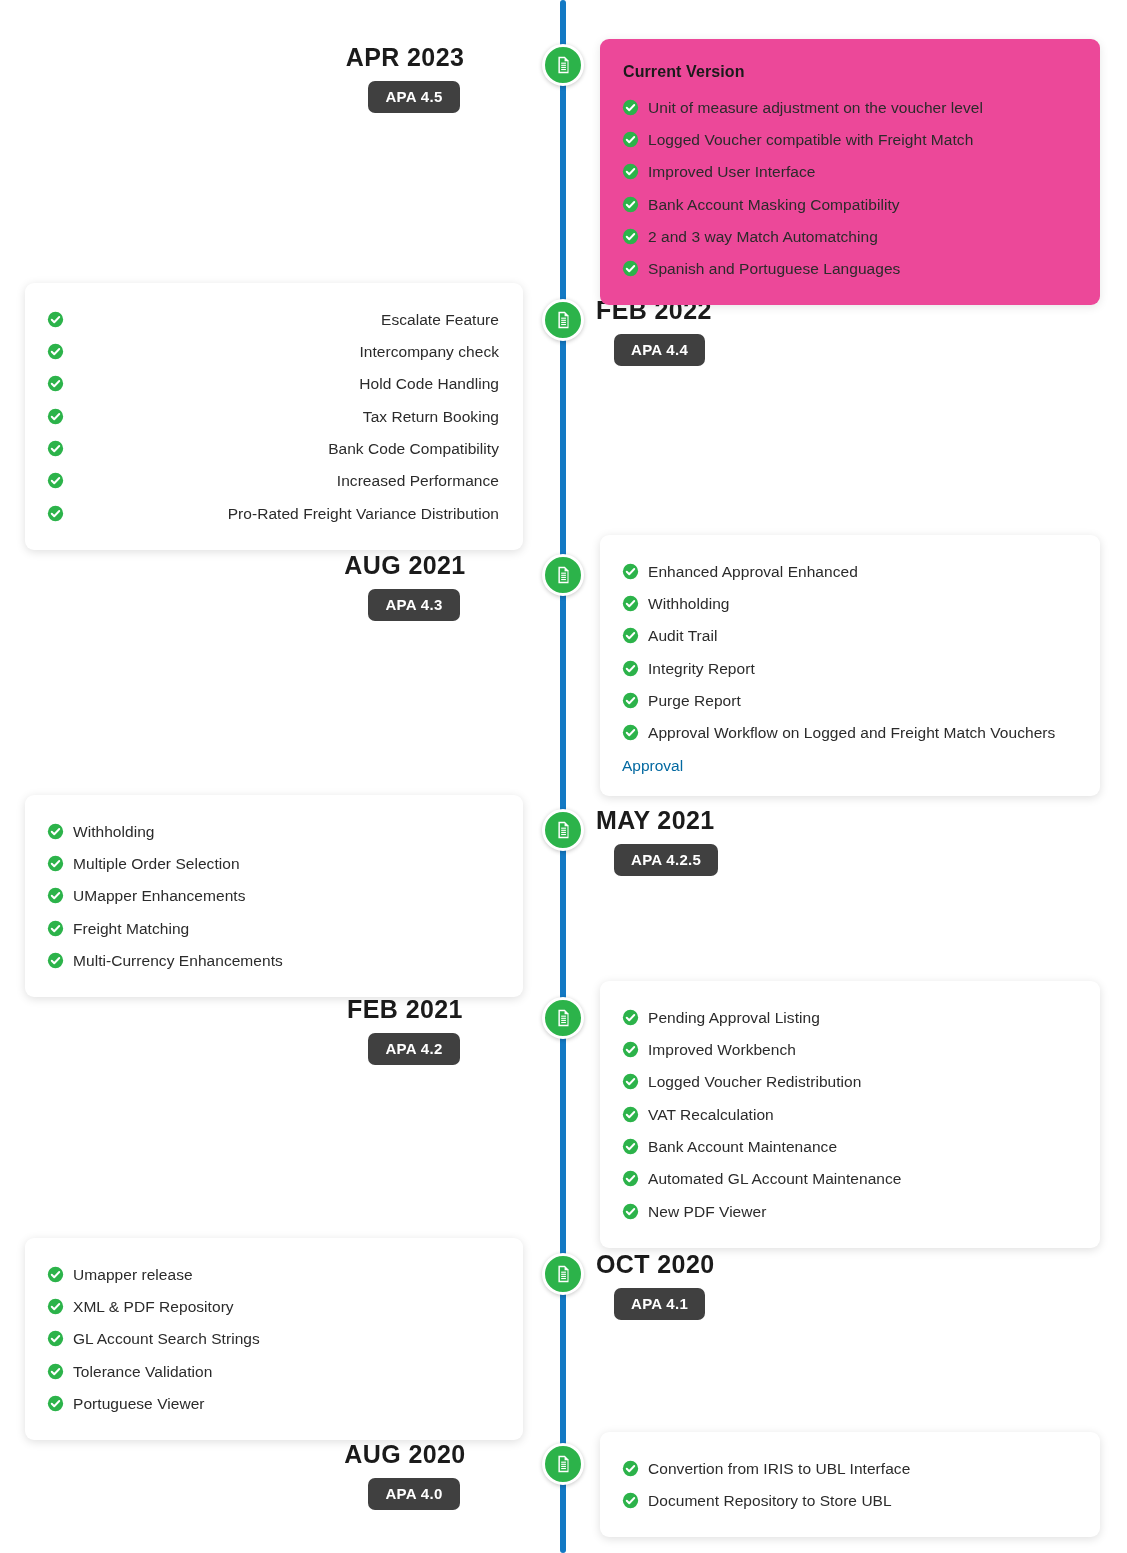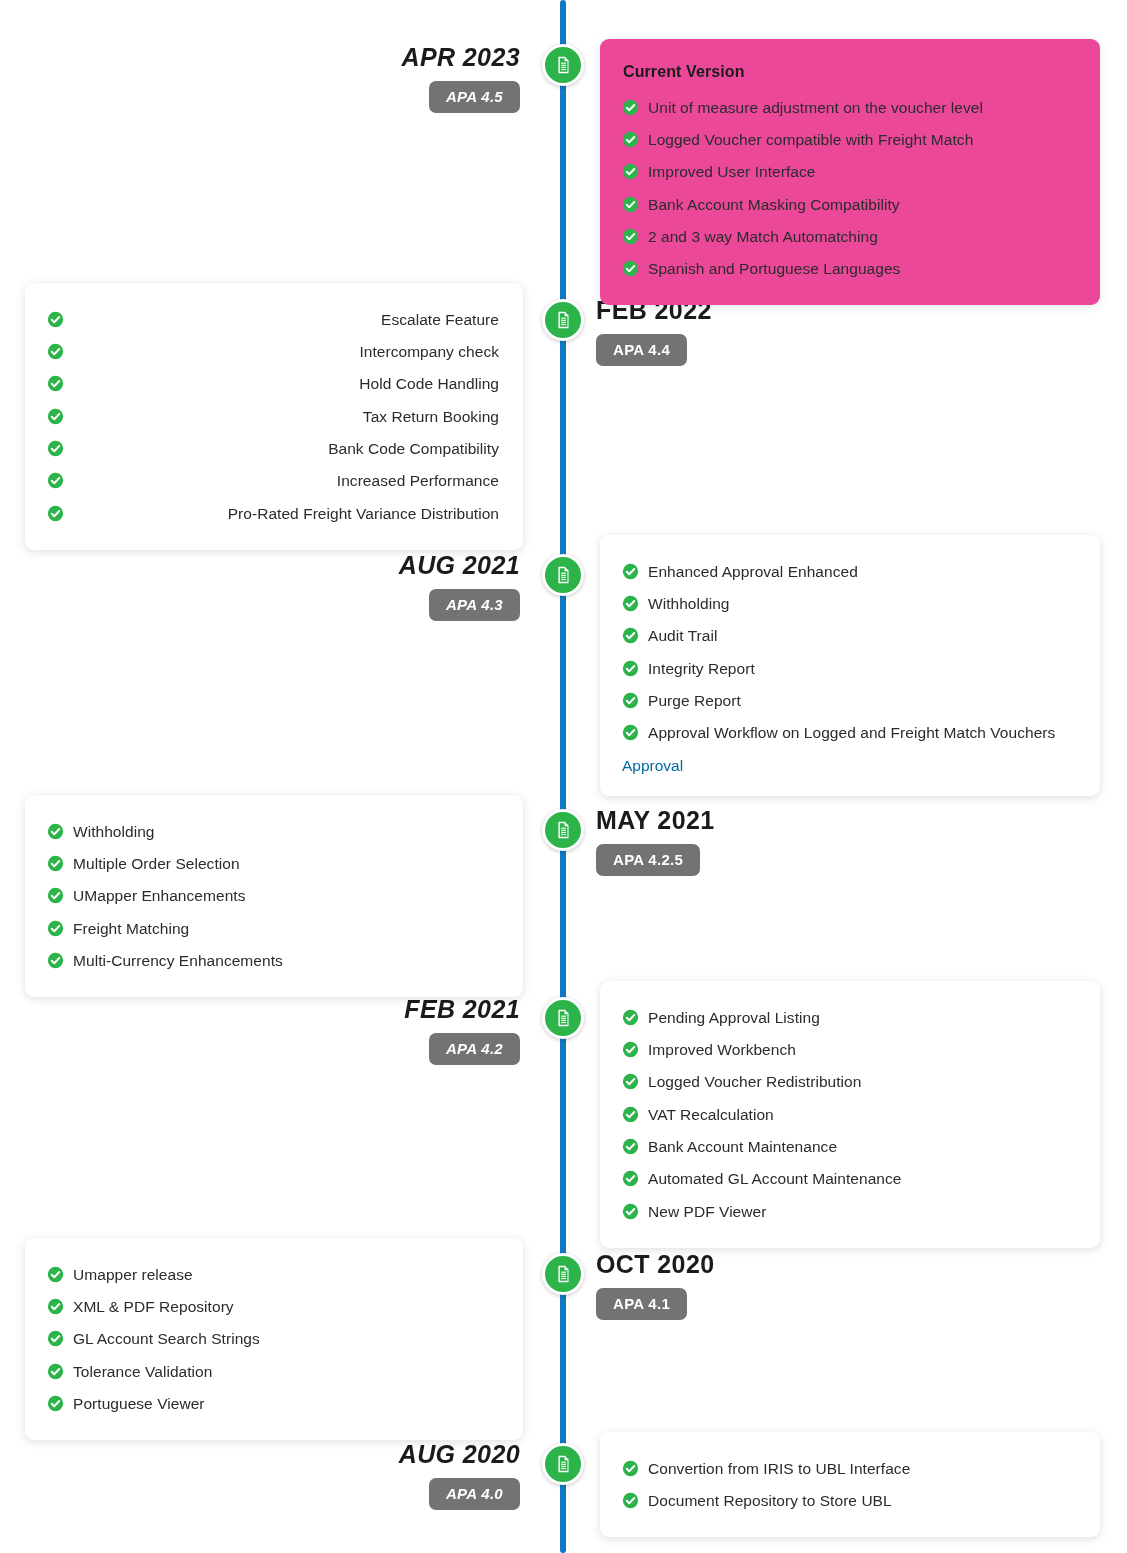--- a/index.html
+++ b/index.html
@@ -46,44 +46,45 @@
     justify-content: center;
     z-index: 5;
   }
   .marker svg { display: block; }
 
   
   .date-block {
     position: absolute;
     width: 230px;
   }
-  .date-block.left  { text-align: right; font-style: italic; }
+  .date-block.left  { text-align: center; }
   .date-block.right { text-align: left; }
 
   .date-label {
     font-size: 25px;
     font-weight: bold;
     letter-spacing: 0.4px;
     color: #1b1b1b;
     line-height: 1.1;
     white-space: nowrap;
   }
 
   .version-badge {
     display: inline-block;
     margin-top: 9px;
     padding: 8px 17px 9px;
-    background: #737373;
+    background: #404040;
     color: #ffffff;
     font-size: 15px;
     font-weight: bold;
     letter-spacing: 0.3px;
     border-radius: 7px;
     line-height: 1;
     white-space: nowrap;
+    margin-left: 18px;
   }
 
   
   .card {
     position: absolute;
     background: #ffffff;
     border-radius: 9px;
     box-shadow: 0 2px 10px rgba(0,0,0,0.13);
     padding: 20px 24px 20px 22px;
   }

